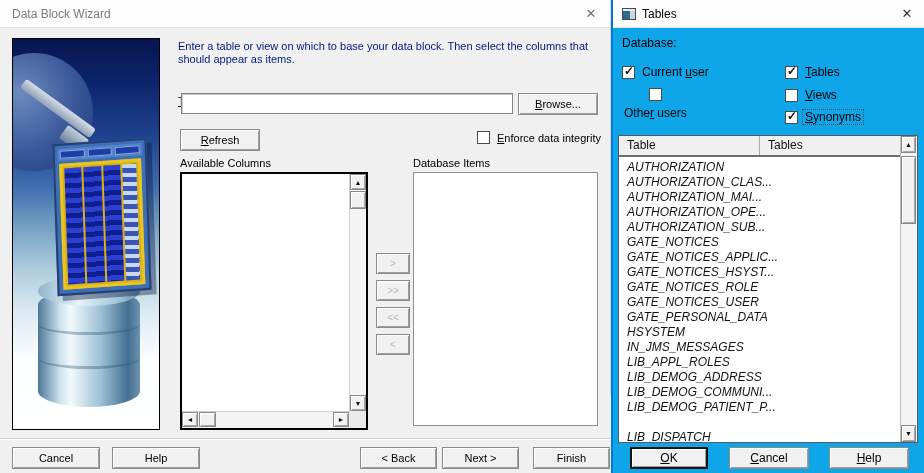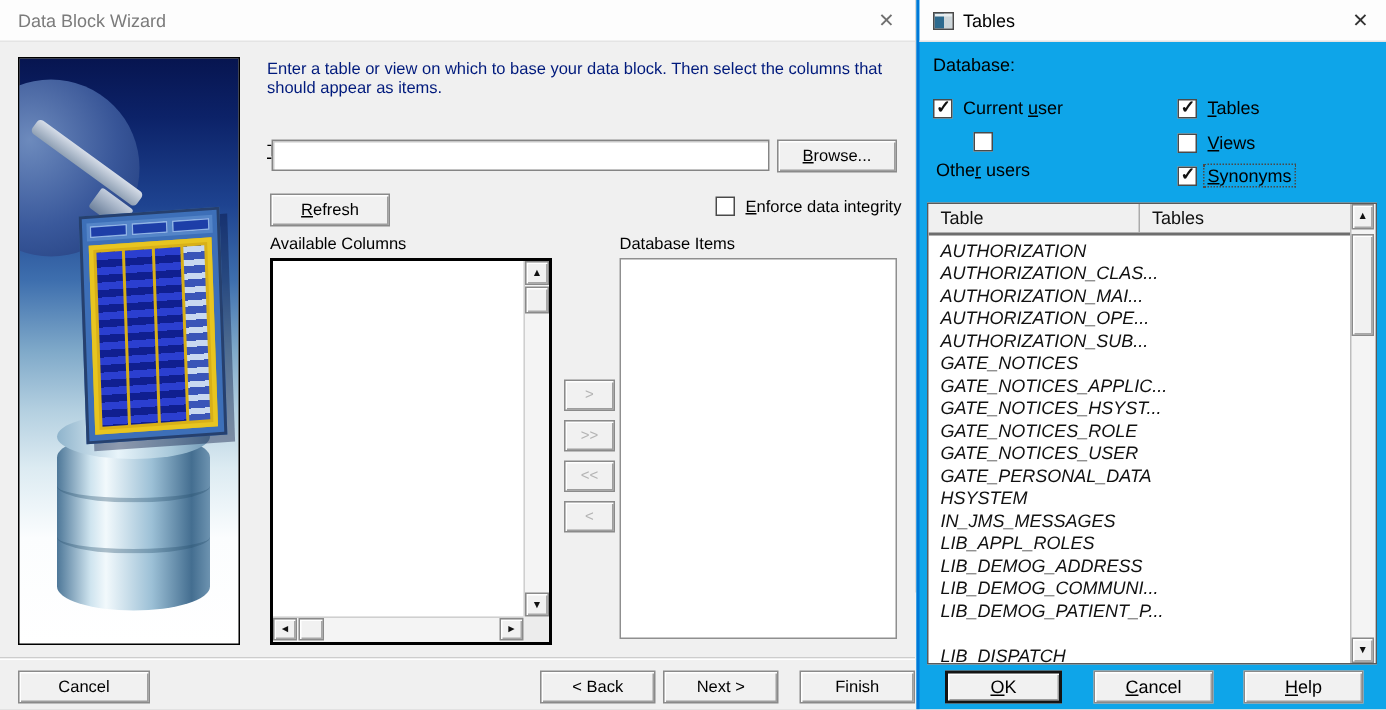--- a/index.html
+++ b/index.html
@@ -217,20 +217,21 @@
     <div class="db-items-box"></div>
 
     <button class="btn3d xfer disabled" style="top:253px;">&gt;</button>
     <button class="btn3d xfer disabled" style="top:280px;">&gt;&gt;</button>
     <button class="btn3d xfer disabled" style="top:307px;">&lt;&lt;</button>
     <button class="btn3d xfer disabled" style="top:334px;">&lt;</button>
 
     <div class="sep"></div>
 
     <button class="btn3d foot-btn" style="left:12px; width:88px;">Cancel</button>
+    <button class="btn3d foot-btn" style="left:112px; width:88px;">Help</button>
     <button class="btn3d foot-btn" style="left:360px; width:77px;text-align:center;">&lt; Back</button>
     <button class="btn3d foot-btn" style="left:442px; width:77px;">Next &gt;</button>
     <button class="btn3d foot-btn" style="left:533px; width:77px;">Finish</button>
   </div>
 
   <div class="dlg-right">
     <div class="titlebar">
       <span class="win-icon"></span>
       <span class="ttl">Tables</span>
       <span class="close-x">✕</span>

